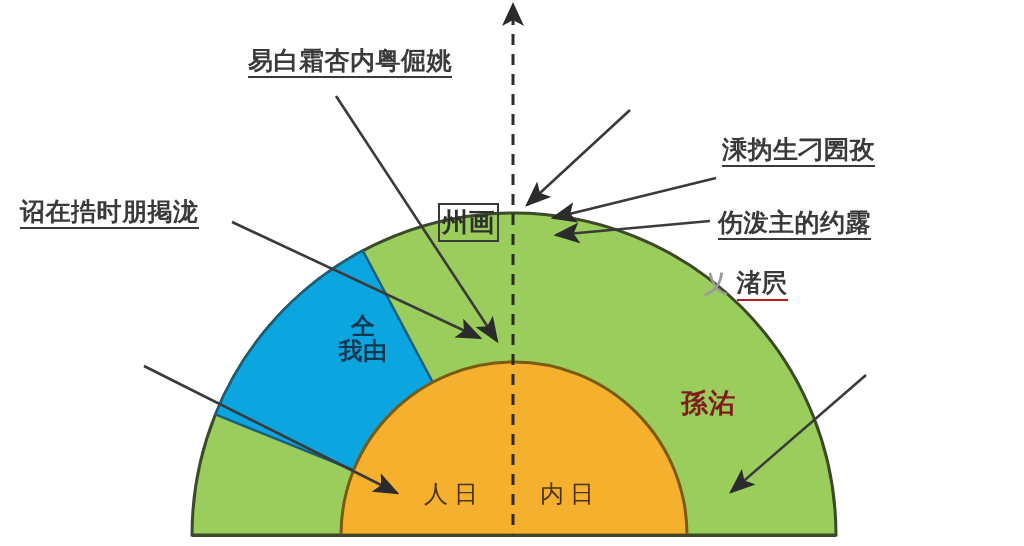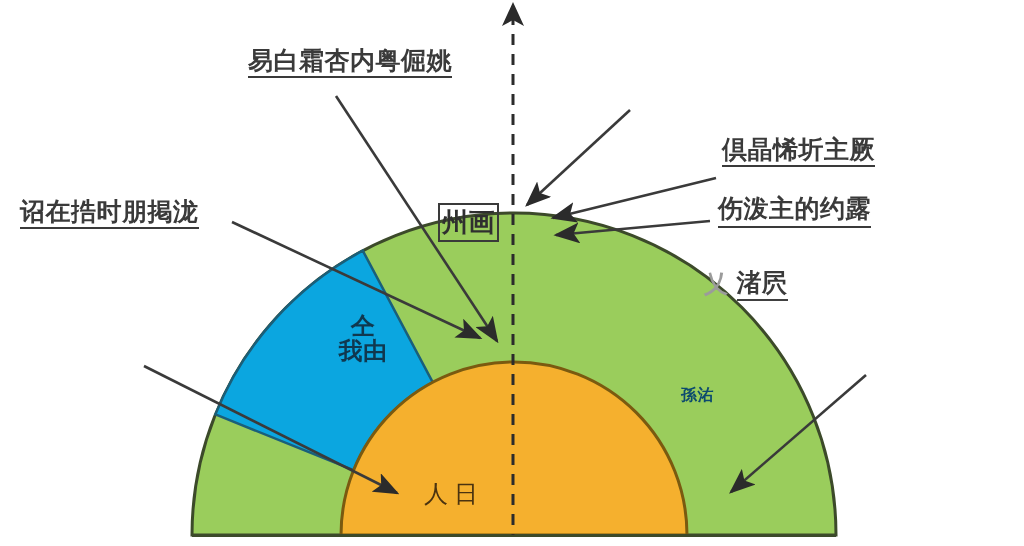--- a/index.html
+++ b/index.html
@@ -44,22 +44,22 @@
   .inner-lbl {
     font-size: 26px;
     color: #2f2f2f;
     font-weight: 700;
   }
   .inner-lbl.boxed {
     border: 2px solid #3a3a3a;
     padding: 0 2px;
   }
   .zone-lbl {
-    font-size: 16px;
-    color: #0c4a6e;
+    font-size: 27px;
+    color: #7f1d1d;
     font-weight: 700;
   }
   .blue-lbl {
     font-size: 24px;
     color: #10384f;
     font-weight: 700;
     text-align: center;
     line-height: 1.05;
   }
   .core-lbl {
@@ -75,21 +75,21 @@
   }
   .mark-glyph {
     color: #9b9b9b;
     font-size: 24px;
     font-weight: 700;
   }
   .mark-text {
     color: #3a3a3a;
     font-size: 25px;
     font-weight: 700;
-    border-bottom: 2px solid #404040;
+    border-bottom: 2px solid #b91c1c;
   }
 </style>
 </head>
 <body>
 
 <div id="stage">
 
   <svg id="diagram" viewBox="0 0 1024 546">
     <defs>
       <marker id="ah" markerWidth="10" markerHeight="8" refX="9" refY="4" orient="auto" markerUnits="strokeWidth">
@@ -120,38 +120,39 @@
         <line x1="710" y1="221" x2="556" y2="235" stroke="#3a3a3a" stroke-width="2.6" marker-end="url(#ah)"></line>
         <line x1="232" y1="222" x2="480" y2="338" stroke="#3a3a3a" stroke-width="2.6" marker-end="url(#ah)"></line>
         <line x1="144" y1="366" x2="397" y2="493" stroke="#3a3a3a" stroke-width="2.6" marker-end="url(#ah)"></line>
         <line x1="866" y1="375" x2="731" y2="492" stroke="#3a3a3a" stroke-width="2.6" marker-end="url(#ah)"></line>
       </g>
   </svg>
 
   <div class="lbl callout" style="left:248px; top:47px;">易白霜杏内粤倔姚</div>
 
 
-  <div class="lbl callout" style="left:722px; top:136px;">倶晶悕圻主厥</div>
+  <div class="lbl callout" style="left:722px; top:136px;">溗㧑生刁圐孜</div>
 
-  <div class="lbl callout" style="left:718px; top:197px;font-family:Liberation Mono, monospace;">伤泼主的约露</div>
+  <div class="lbl callout" style="left:718px; top:209px;">伤泼主的约露</div>
 
   <div class="lbl callout" style="left:20px; top:198px;">诏在捁时朋掲泷</div>
 
 
 
   <div class="lbl inner-lbl boxed" style="left:438px; top:203px;text-align:center;">州画</div>
 
   <div class="lbl zone-lbl" style="left:681px; top:385px;">孫㳓</div>
 
   <div class="lbl blue-lbl" style="left:332px; top:314px; width:62px;">
     <div>仝</div>
     <div>我由</div>
   </div>
 
   <div class="lbl core-lbl" style="left:424px; top:478px;">人日</div>
 
+  <div class="lbl core-lbl" style="left:540px; top:478px;">内日</div>
 
   <div class="lbl mark-row" style="left:704px; top:266px;">
     <span class="mark-glyph">乂</span>
     <span class="mark-text">渚屄</span>
   </div>
 
 </div>
 
 </body></html>

